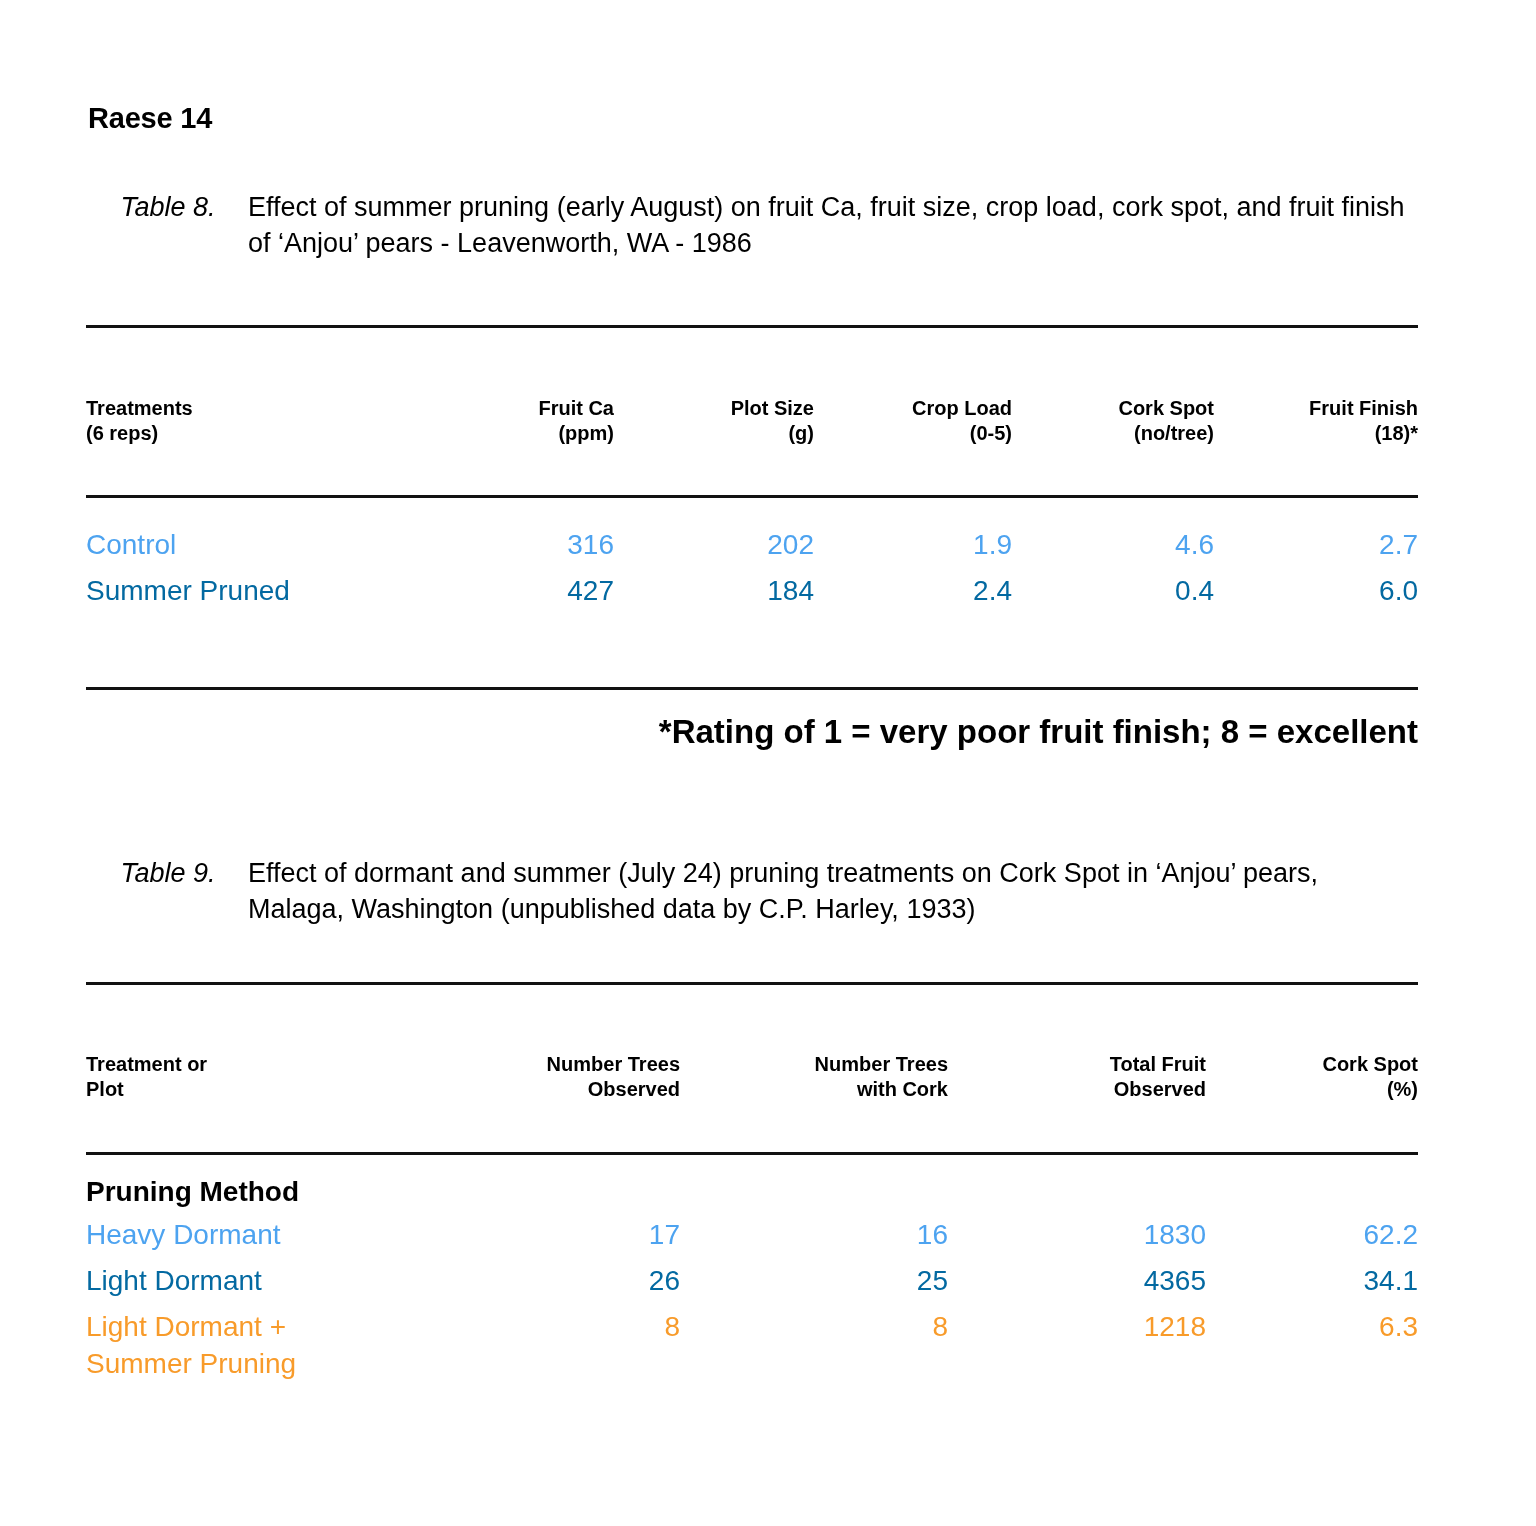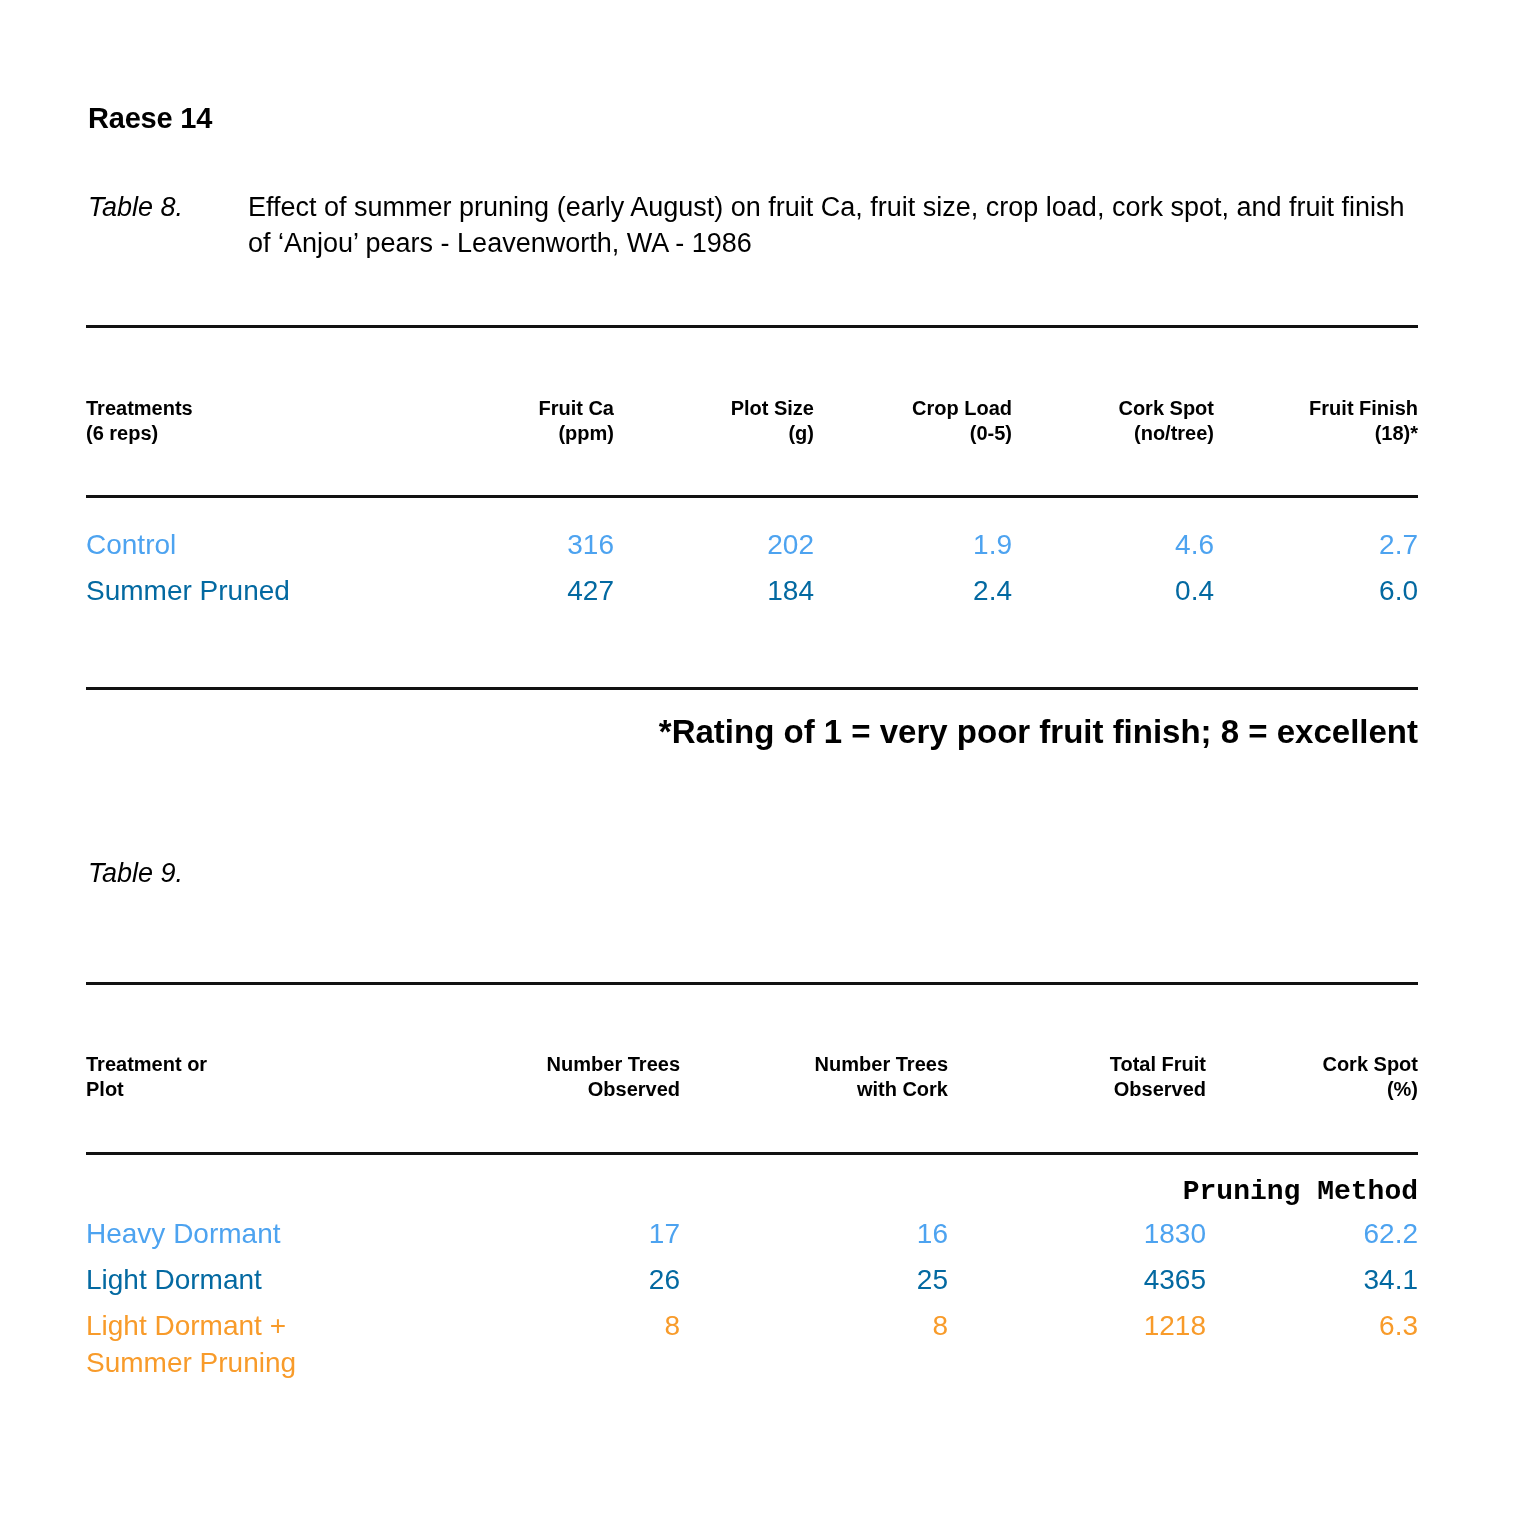--- a/index.html
+++ b/index.html
@@ -38,20 +38,21 @@
     display: flex;
     align-items: flex-start;
     font-size: 27px;
     line-height: 1.32;
   }
   .caption .cap-label {
     font-style: italic;
     width: 160px;
     flex: 0 0 160px;
     white-space: nowrap;
+    text-align: center;
   }
   .caption .cap-text {
     flex: 1 1 auto;
     max-width: 1168px;
   }
 
   
   .rule {
     position: absolute;
     left: 86px;
@@ -86,23 +87,22 @@
 
   .tbl .body-row td {
     line-height: 1.32;
     padding-top: 9px;
   }
   .tbl .body-row td.lbl { text-align: left; white-space: pre-line; }
   .tbl .body-row td.num { text-align: right; }
 
   .subhead td {
     font-weight: bold;
-    text-align: right;
+    text-align: left;
     padding-top: 8px;
-    font-family: Liberation Mono, monospace;
   }
 
   
   .c-blue   { color: #4da3f0; }
   .c-green  { color: #0369a1; }
   .c-orange { color: #f89b2a; }
   .c-black  { color: #000000; }
 
   .footnote {
     position: absolute;
@@ -178,20 +178,21 @@
       </tr>
     </tbody>
   </table>
 
   <div class="rule" style="top:687px;"></div>
 
   <div class="footnote" style="top:713px;">*Rating of 1 = very poor fruit finish; 8 = excellent</div>
 
   <div class="caption" style="left:88px; top:856px; width:1330px;">
     <span class="cap-label">Table 9.</span>
+    <span class="cap-text">Effect of dormant and summer (July 24) pruning treatments on Cork Spot in ‘Anjou’ pears, Malaga, Washington (unpublished data by C.P. Harley, 1933)</span>
   </div>
 
   <div class="rule" style="top:982px;"></div>
 
   <table class="tbl" style="top:1052px;">
     <colgroup>
       <col style="width:322px;">
       <col style="width:272px;">
       <col style="width:268px;">
       <col style="width:258px;">

